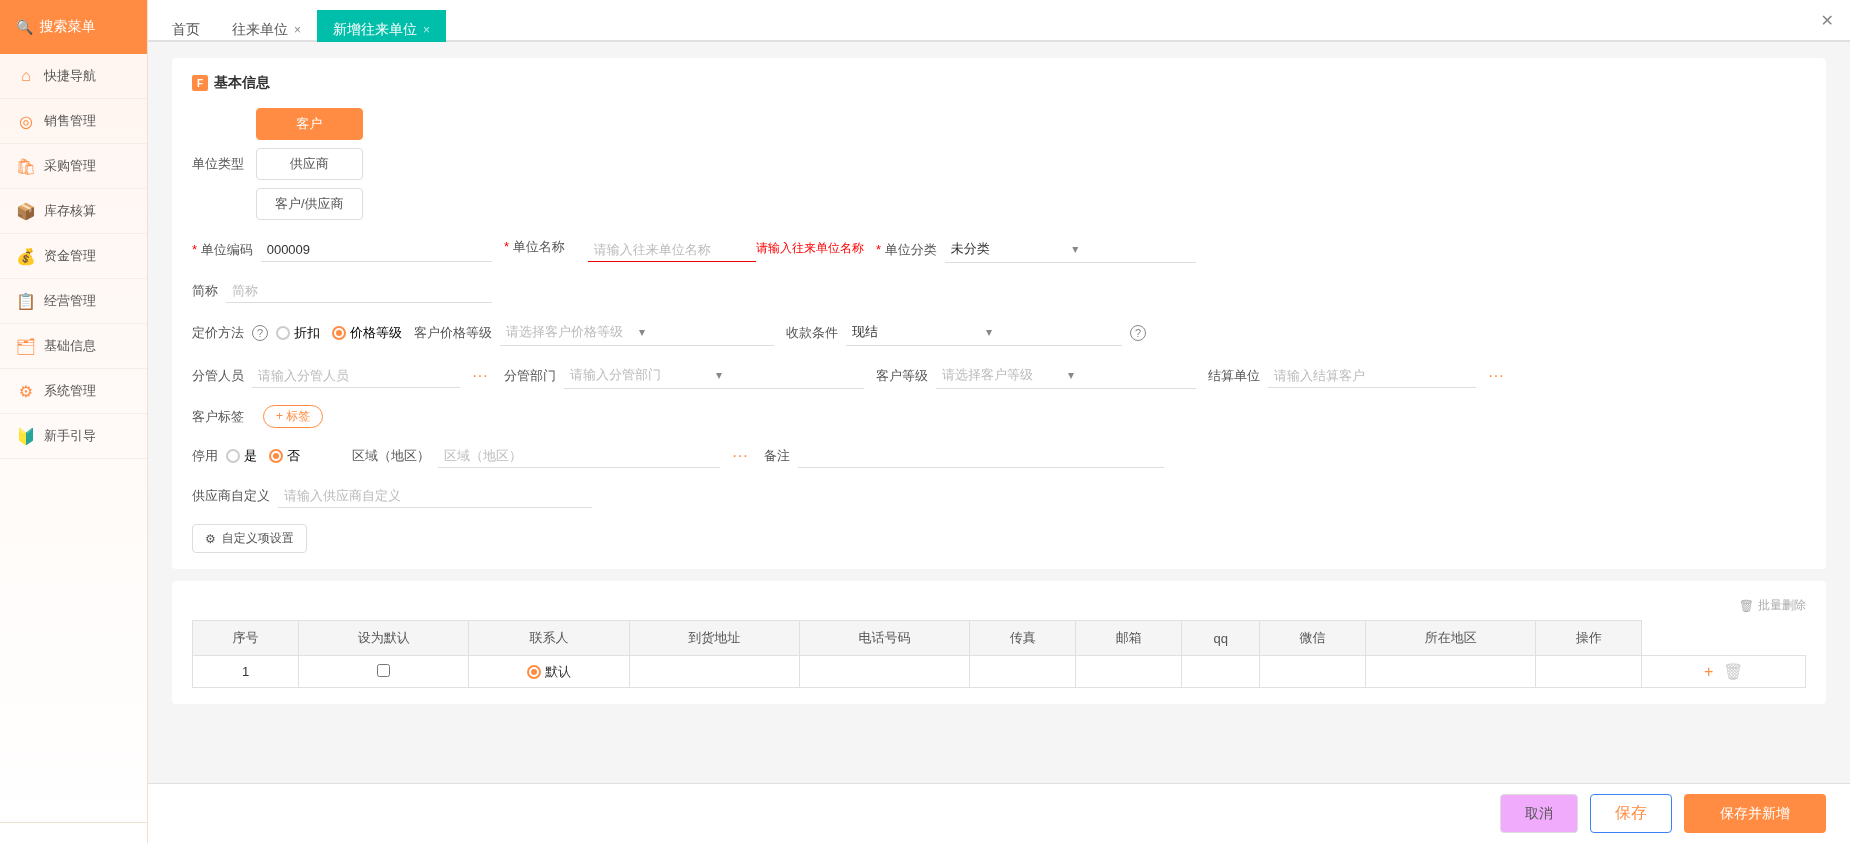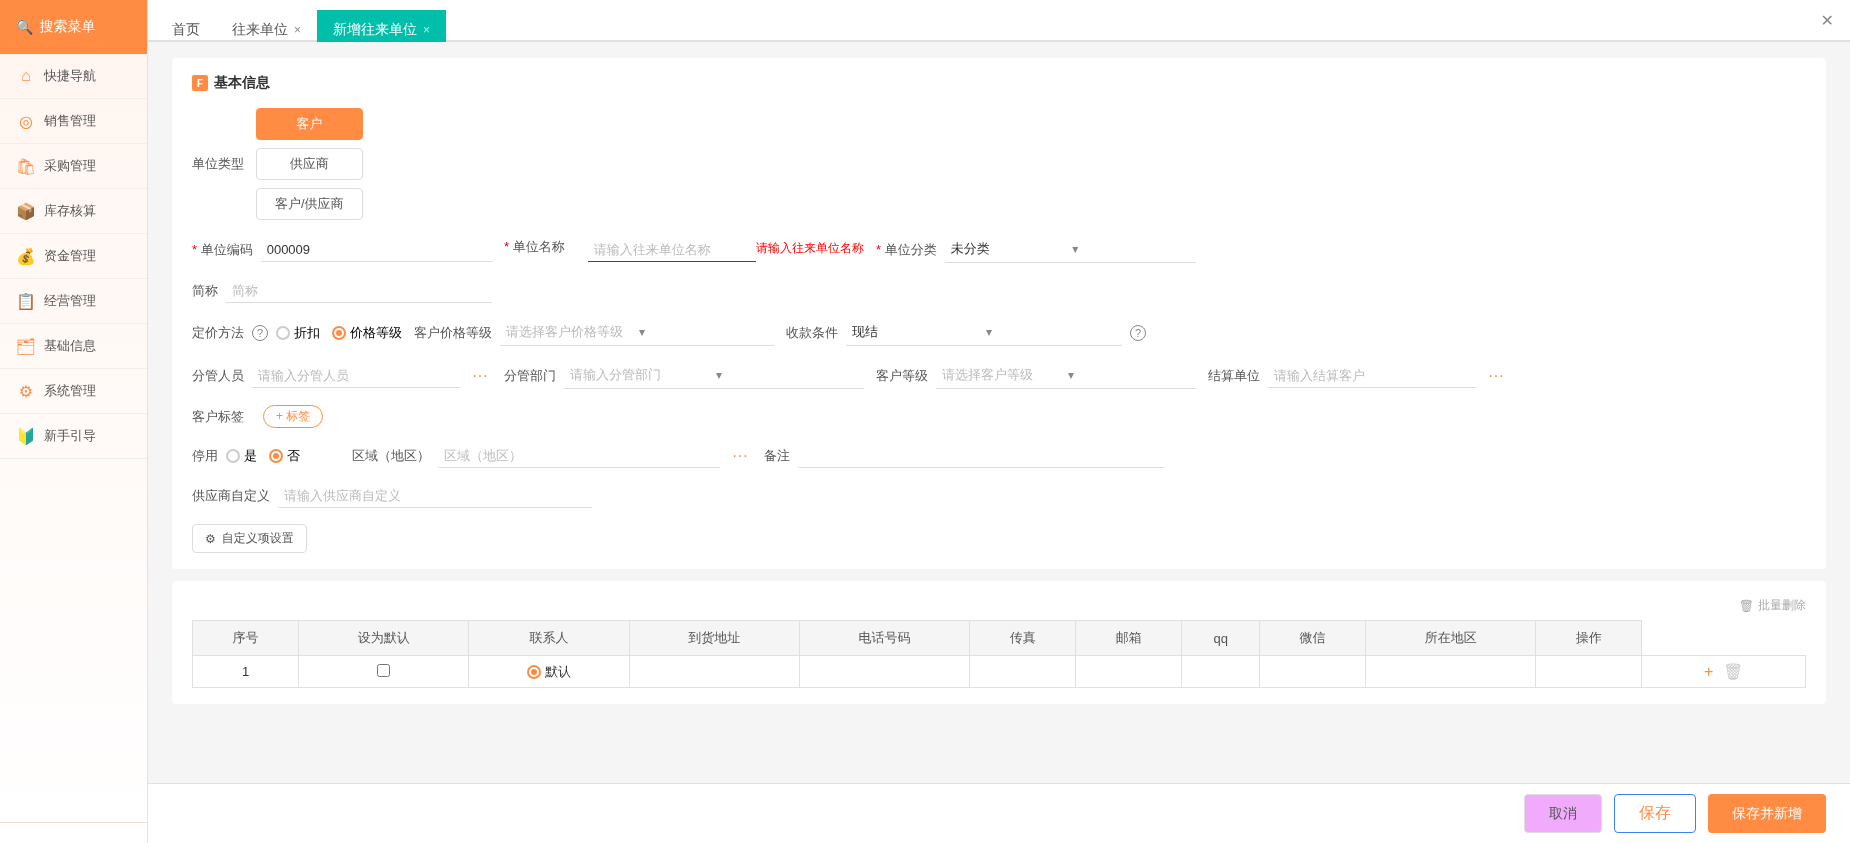--- a/index.html
+++ b/index.html
@@ -348,21 +348,21 @@
     .btn-save {
       padding: 8px 24px;
       border: 1px solid #3b82f6;
       background: #fff;
       border-radius: 4px;
       font-size: 16px;
       cursor: pointer;
       color: #ff8c42;
     }
     .btn-save-new {
-      padding: 8px 24px;
+      padding: 8px 36px;
       border: none;
       background: #ff8c42;
       border-radius: 4px;
       font-size: 14px;
       cursor: pointer;
       color: #fff;
     }
 
     .input-group {
       display: flex;

